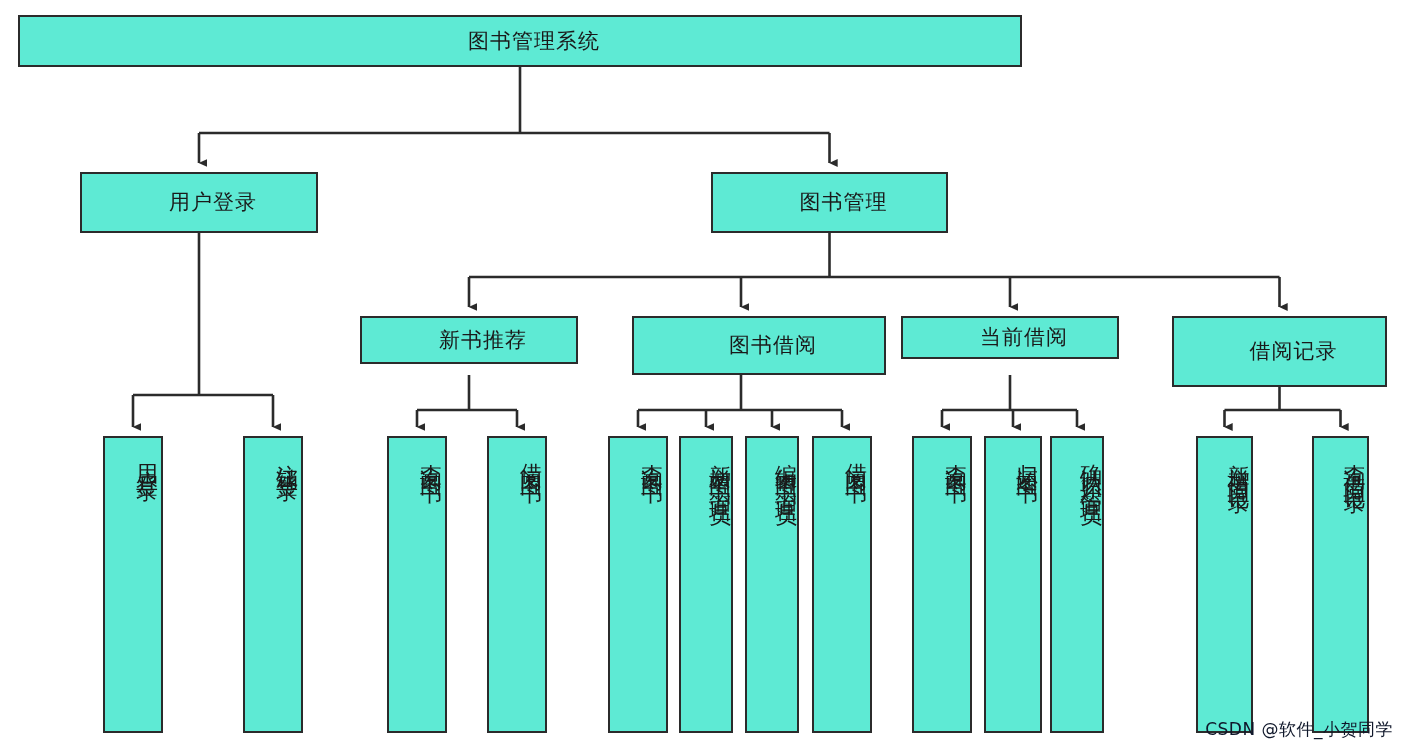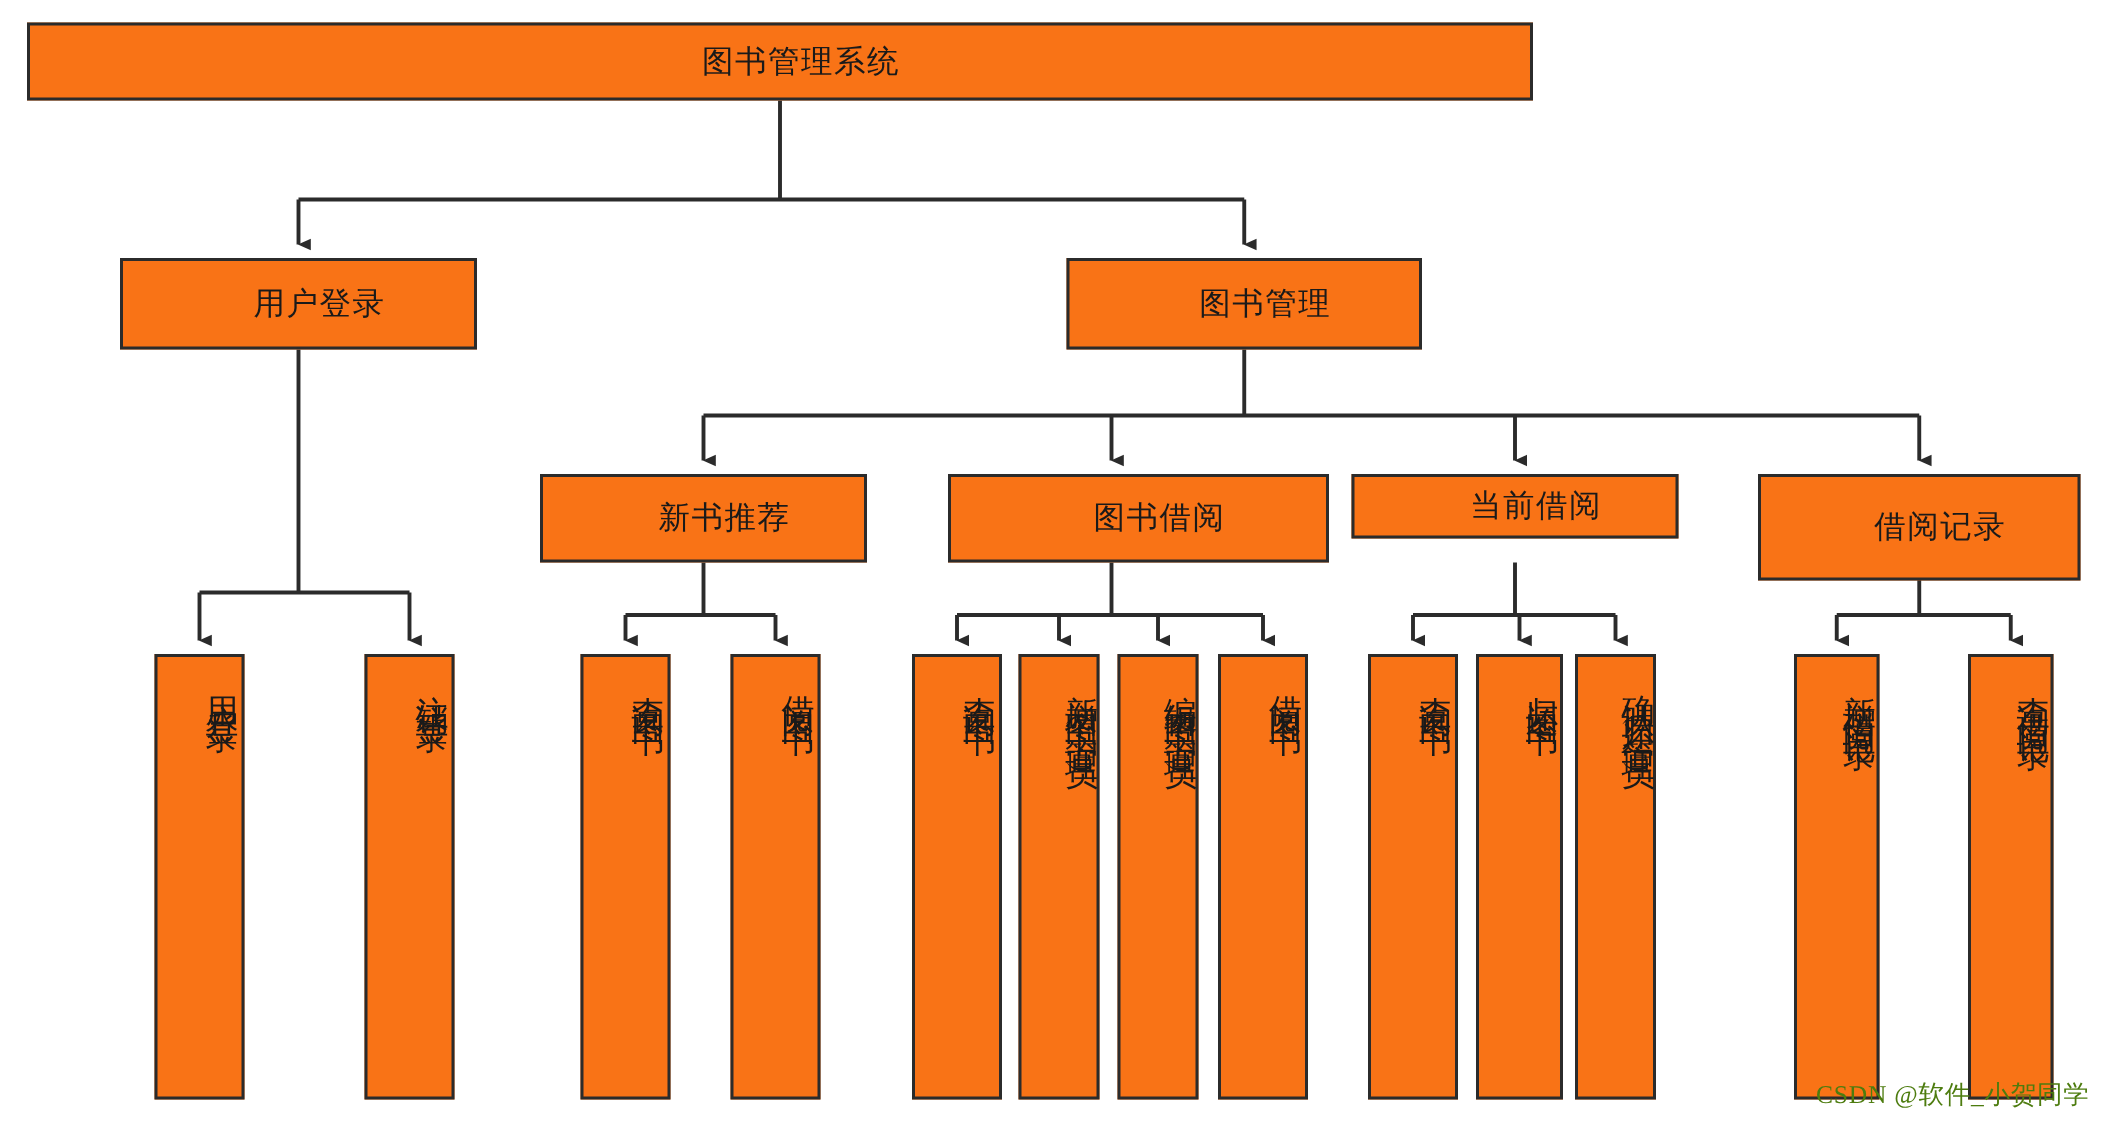--- a/index.html
+++ b/index.html
@@ -23,21 +23,21 @@
     position: absolute;
     top: 0;
     left: 0;
     width: 1405px;
     height: 747px;
   }
   .node-box {
     position: absolute;
     box-sizing: border-box;
     border: 2.5px solid #2b2b2b;
-    background: #f97316;
+    background: #5eead4;
     display: flex;
     align-items: center;
     justify-content: center;
     color: #1a1a1a;
     padding-left: 28px;
   }
   .node-label {
     font-size: 21px;
     line-height: 1.15;
     letter-spacing: 1px;
@@ -53,25 +53,24 @@
     font-size: 22px;
     letter-spacing: 6px;
     line-height: 1;
     white-space: nowrap;
   }
   .watermark {
     position: absolute;
     right: 12px;
     bottom: 6px;
     font-size: 17px;
-    color: #4d7c0f;
+    color: #0f172a;
     letter-spacing: 0.5px;
     white-space: nowrap;
     pointer-events: none;
-    font-family: Liberation Serif, serif;
   }
 </style>
 </head>
 <body>
 
 <div id="diagram-root">
 
   <svg class="layer" viewBox="0 0 1405 747" xmlns="http://www.w3.org/2000/svg">
     <defs>
       <marker id="arrowhead" markerWidth="9" markerHeight="9" refX="4.2" refY="8.2" orient="auto" markerUnits="userSpaceOnUse">
@@ -118,21 +117,21 @@
   <div id="node-layer">
       <div class="node-box" style="left: 18px; top: 15px; width: 1004px; height: 52px;">
         <span class="node-label">图书管理系统</span>
       </div>
       <div class="node-box" style="left: 80px; top: 172px; width: 238px; height: 61px;">
         <span class="node-label">用户登录</span>
       </div>
       <div class="node-box" style="left: 711px; top: 172px; width: 237px; height: 61px;">
         <span class="node-label">图书管理</span>
       </div>
-      <div class="node-box" style="left: 360px; top: 316px; width: 218px; height: 59px;">
+      <div class="node-box" style="left: 360px; top: 316px; width: 218px; height: 48px;">
         <span class="node-label">新书推荐</span>
       </div>
       <div class="node-box" style="left: 632px; top: 316px; width: 254px; height: 59px;">
         <span class="node-label">图书借阅</span>
       </div>
       <div class="node-box" style="left: 901px; top: 316px; width: 218px; height: 43px;">
         <span class="node-label">当前借阅</span>
       </div>
       <div class="node-box" style="left: 1172px; top: 316px; width: 215px; height: 71px;">
         <span class="node-label">借阅记录</span>

